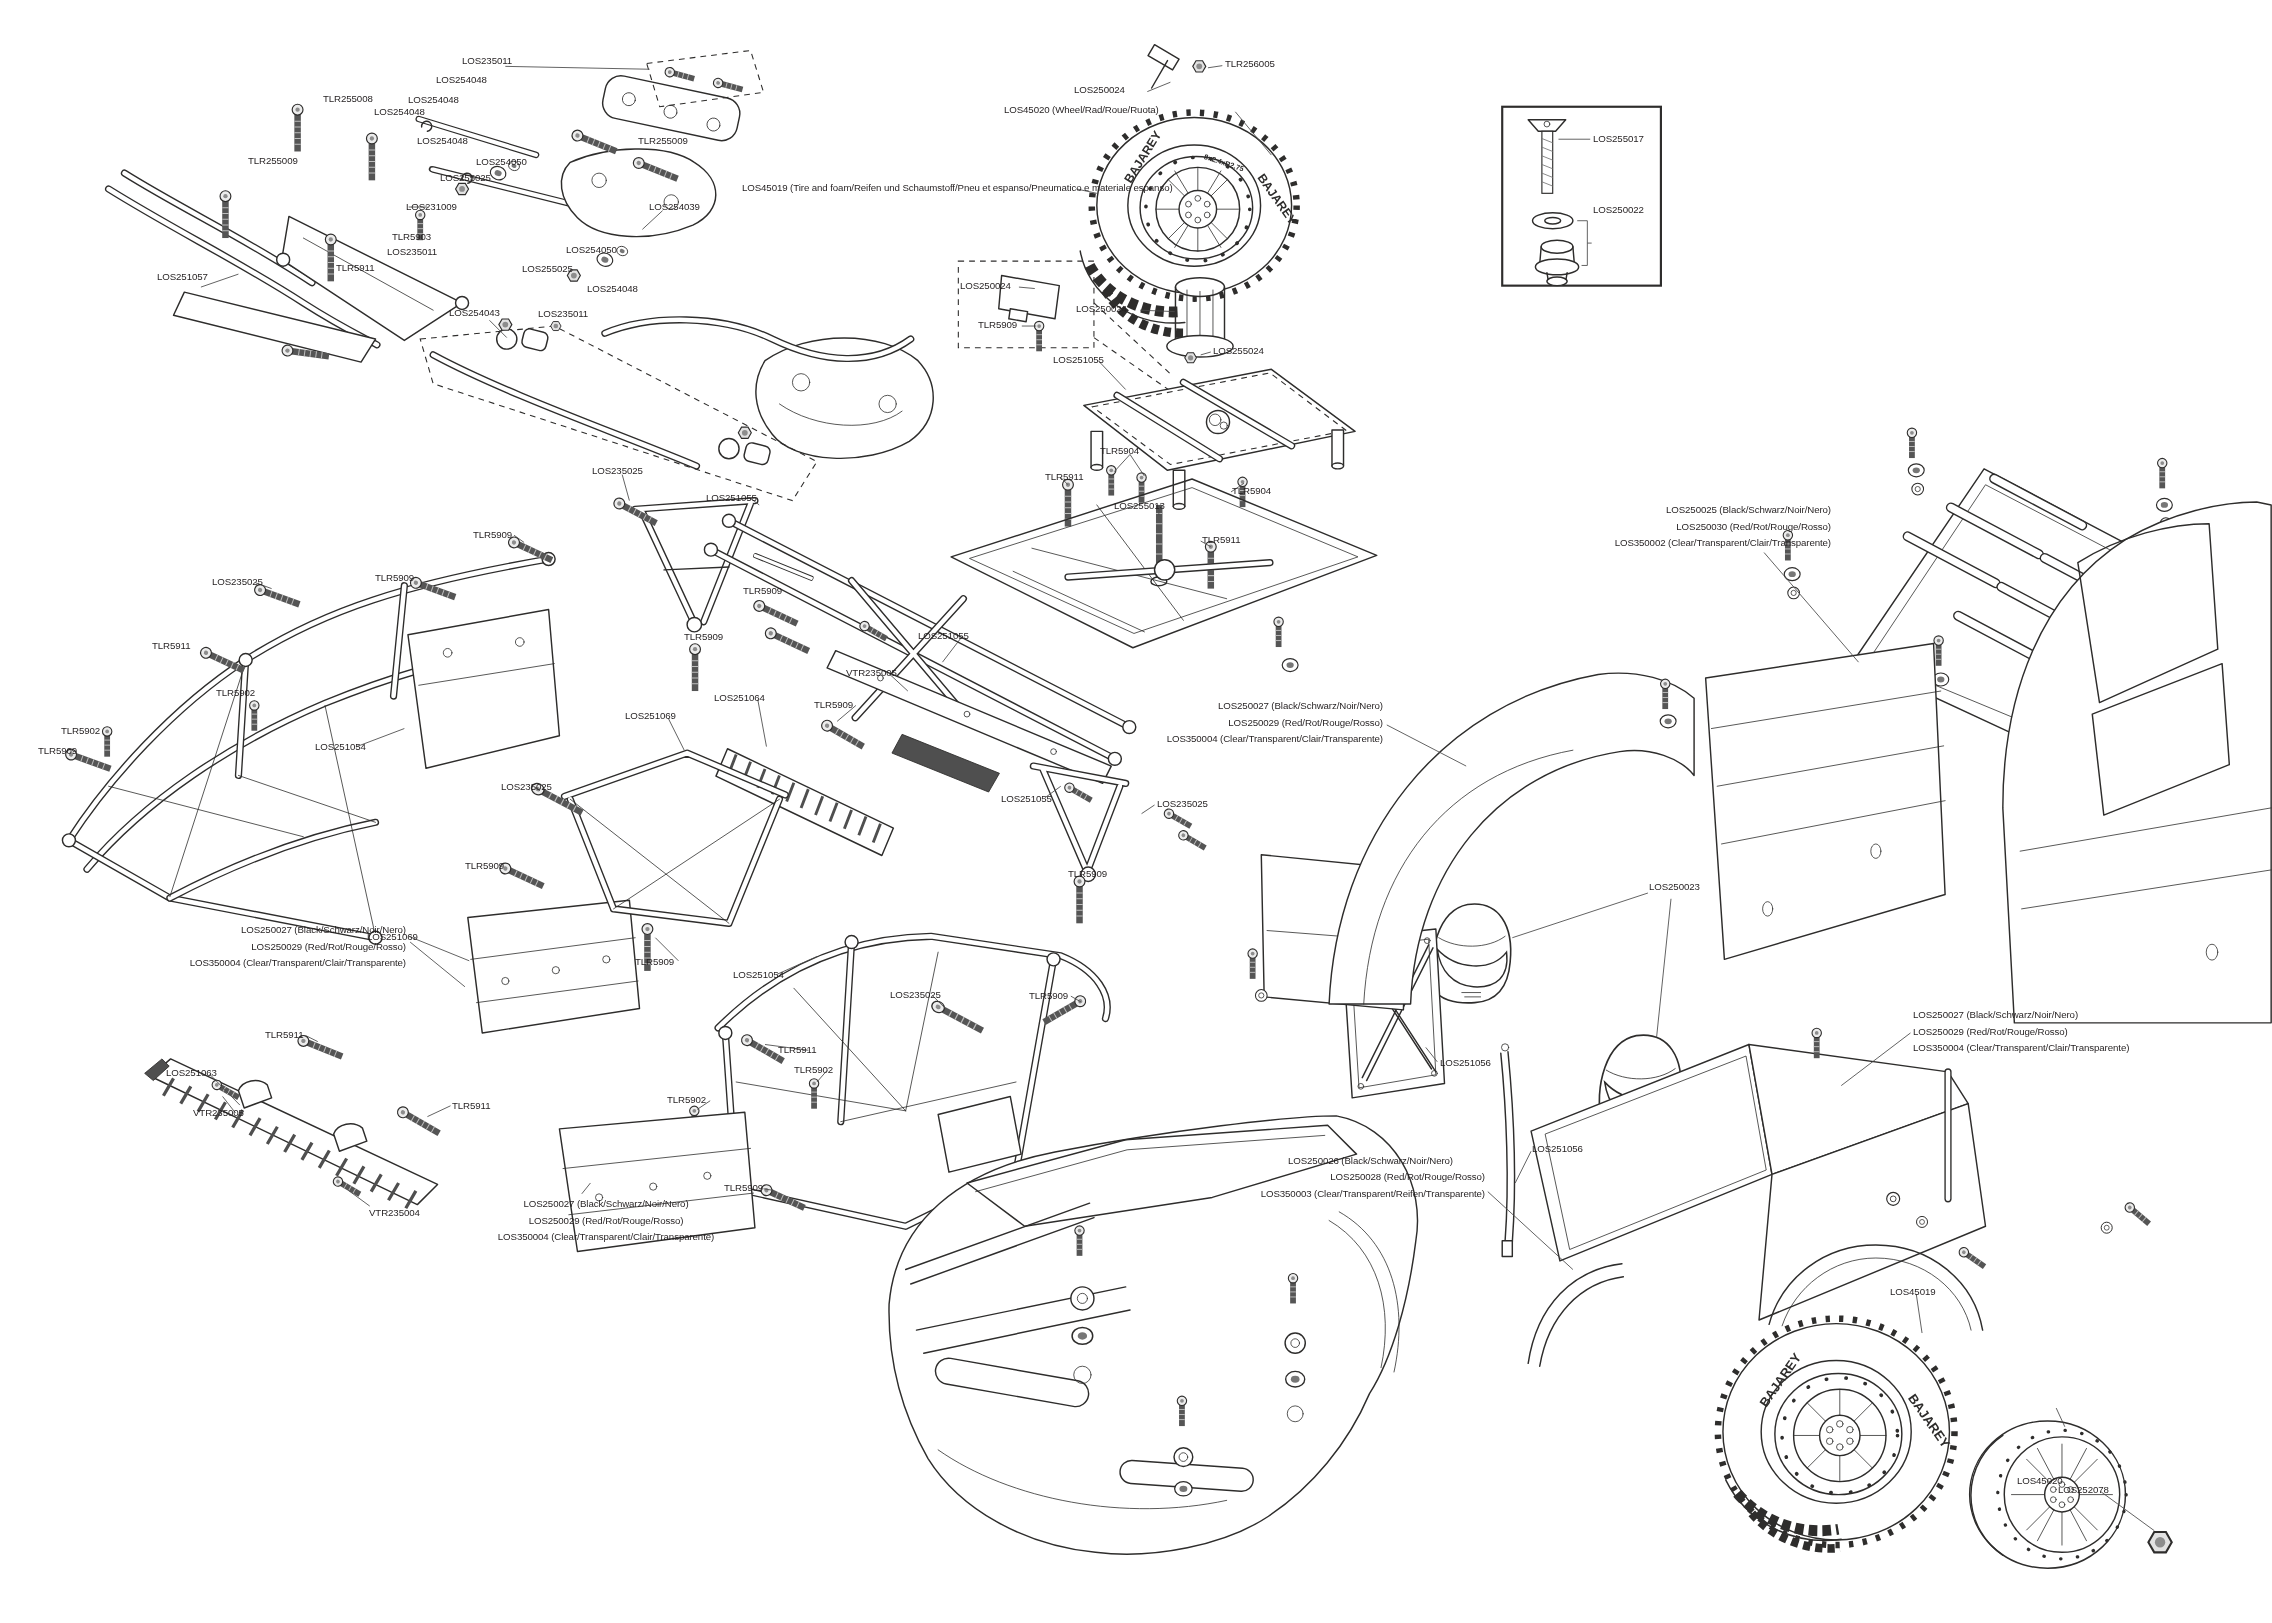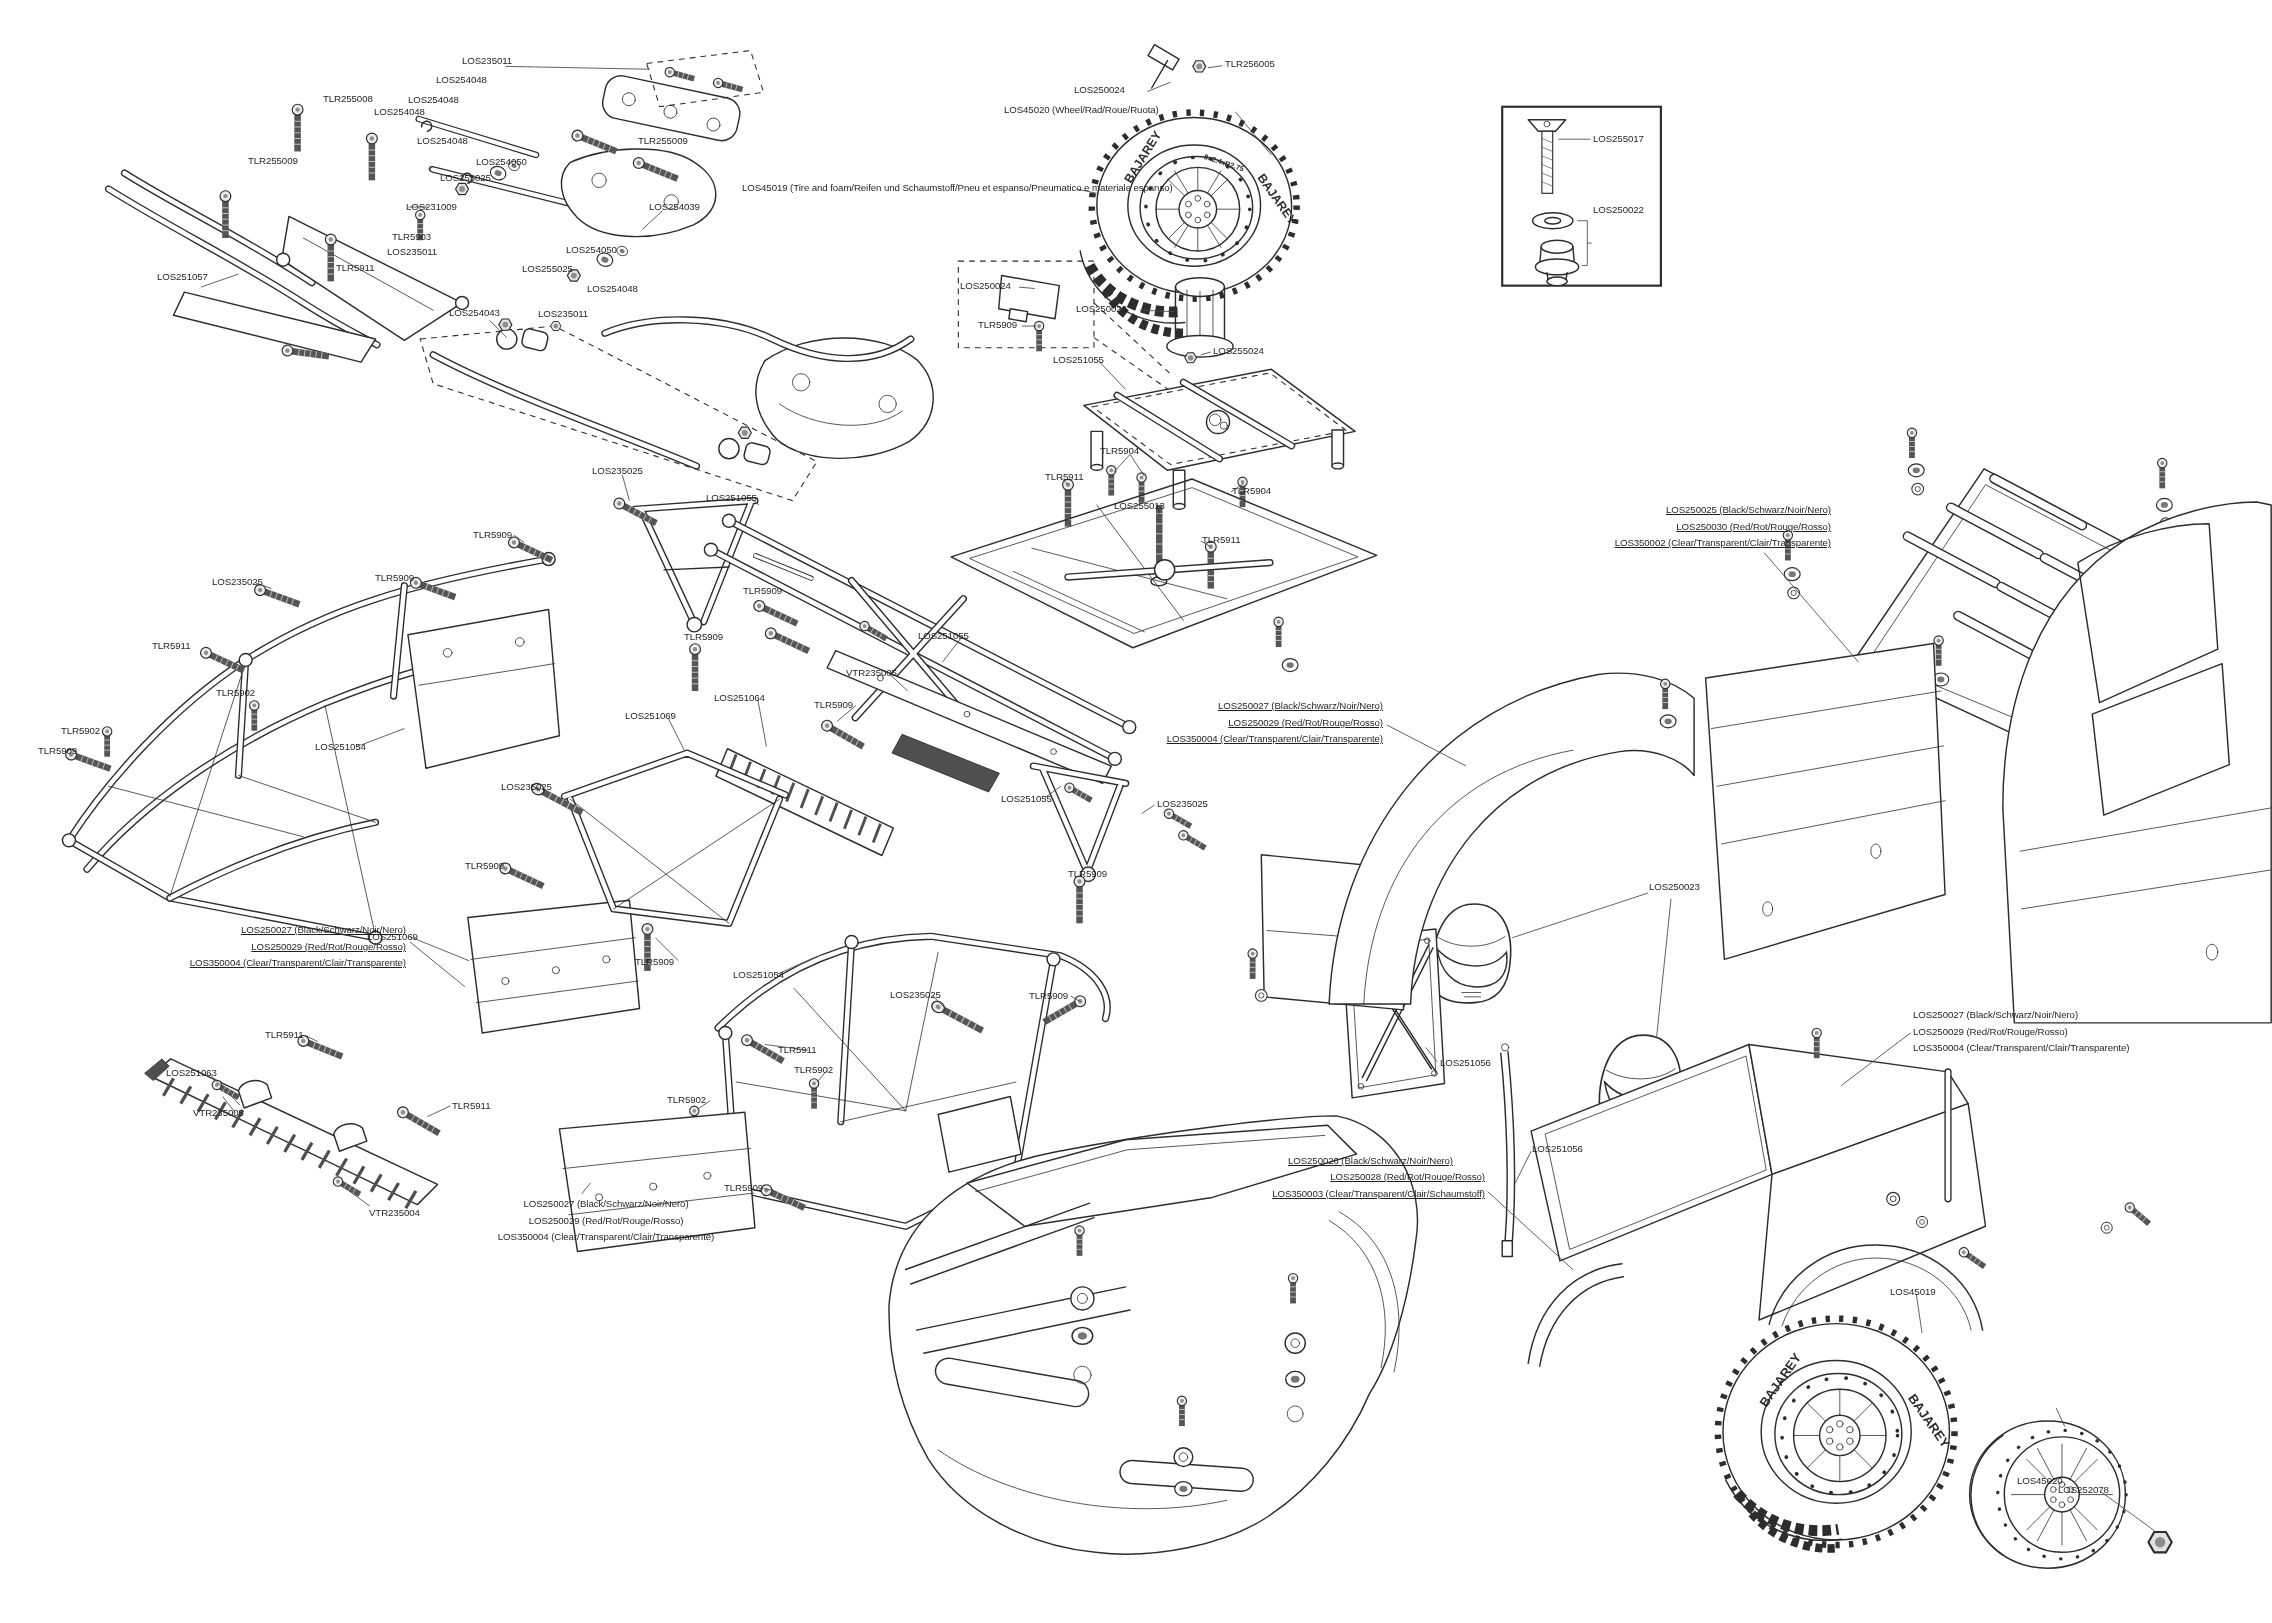--- a/index.html
+++ b/index.html
@@ -1,20 +1,20 @@
 <!DOCTYPE html>
 <html style="font-size:11.5px"><head>
 <meta charset="utf-8">
 <style>
   html,body{margin:0;padding:0;background:#fff;}
   body{width:2273px;height:1623px;position:relative;font-family:"Liberation Sans",sans-serif;}
   #canvas{position:absolute;left:0;top:0;width:2273px;height:1623px;background:#ffffff;overflow:hidden;}
   #art{position:absolute;left:0;top:0;}
   .lbl{position:absolute;font-size:9.7px;line-height:1.05;letter-spacing:-0.1px;color:#231f20;white-space:nowrap;}
-  .lbl-r{text-align:center;text-decoration:underline;}
+  .lbl-r{text-align:center;}
   .lbl-c{transform:translateX(-50%);}
   .ln{fill:none;stroke:#2e2d2c;stroke-width:2;stroke-linecap:round;stroke-linejoin:round;}
   .lnt{fill:none;stroke:#2e2d2c;stroke-width:1.1;stroke-linecap:round;}
   .fw{fill:#ffffff;stroke:#2e2d2c;stroke-width:2;stroke-linejoin:round;}
   .tube{fill:none;stroke:#2e2d2c;stroke-width:10;stroke-linecap:round;stroke-linejoin:round;}
   .tcore{fill:none;stroke:#ffffff;stroke-width:6.2;stroke-linecap:round;stroke-linejoin:round;}
   .dash{fill:none;stroke:#2e2d2c;stroke-width:1.5;stroke-dasharray:8 7;}
   .leader{fill:none;stroke:#4a4a4a;stroke-width:1.2;}
   .dk{fill:#4f4f4f;stroke:#2e2d2c;stroke-width:1.2;}
   .brand{font-family:"Liberation Sans",sans-serif;font-weight:bold;fill:#2e2d2c;}
@@ -571,21 +571,21 @@
 <div class="lbl" style="left:1029px;top:991px">TLR5909</div>
 <div class="lbl" style="left:778px;top:1045px">TLR5911</div>
 <div class="lbl" style="left:794px;top:1065px">TLR5902</div>
 <div class="lbl" style="left:667px;top:1095px">TLR5902</div>
 <div class="lbl" style="left:724px;top:1183px">TLR5909</div>
 <div class="lbl lbl-c" style="left:606px;top:1199px">LOS250027 (Black/Schwarz/Noir/Nero)</div>
 <div class="lbl lbl-c" style="left:606px;top:1216px">LOS250029 (Red/Rot/Rouge/Rosso)</div>
 <div class="lbl lbl-c" style="left:606px;top:1232px">LOS350004 (Clear/Transparent/Clair/Transparente)</div>
 <div class="lbl lbl-r" style="right:820px;top:1156px">LOS250026 (Black/Schwarz/Noir/Nero)</div>
 <div class="lbl lbl-r" style="right:788px;top:1172px">LOS250028 (Red/Rot/Rouge/Rosso)</div>
-<div class="lbl lbl-r" style="right:788px;top:1189px">LOS350003 (Clear/Transparent/Clair/Schaumstoff)</div>
+<div class="lbl lbl-r" style="right:788px;top:1189px">LOS350003 (Clear/Transparent/Reifen/Transparente)</div>
 <div class="lbl" style="left:1649px;top:882px">LOS250023</div>
 <div class="lbl" style="left:1440px;top:1058px">LOS251056</div>
 <div class="lbl" style="left:1532px;top:1144px">LOS251056</div>
 <div class="lbl" style="left:1913px;top:1010px">LOS250027 (Black/Schwarz/Noir/Nero)</div>
 <div class="lbl" style="left:1913px;top:1027px">LOS250029 (Red/Rot/Rouge/Rosso)</div>
 <div class="lbl" style="left:1913px;top:1043px">LOS350004 (Clear/Transparent/Clair/Transparente)</div>
 <div class="lbl" style="left:1890px;top:1287px">LOS45019</div>
 <div class="lbl" style="left:2017px;top:1476px">LOS45020</div>
 <div class="lbl" style="left:2058px;top:1485px">LOS252078</div>
 

